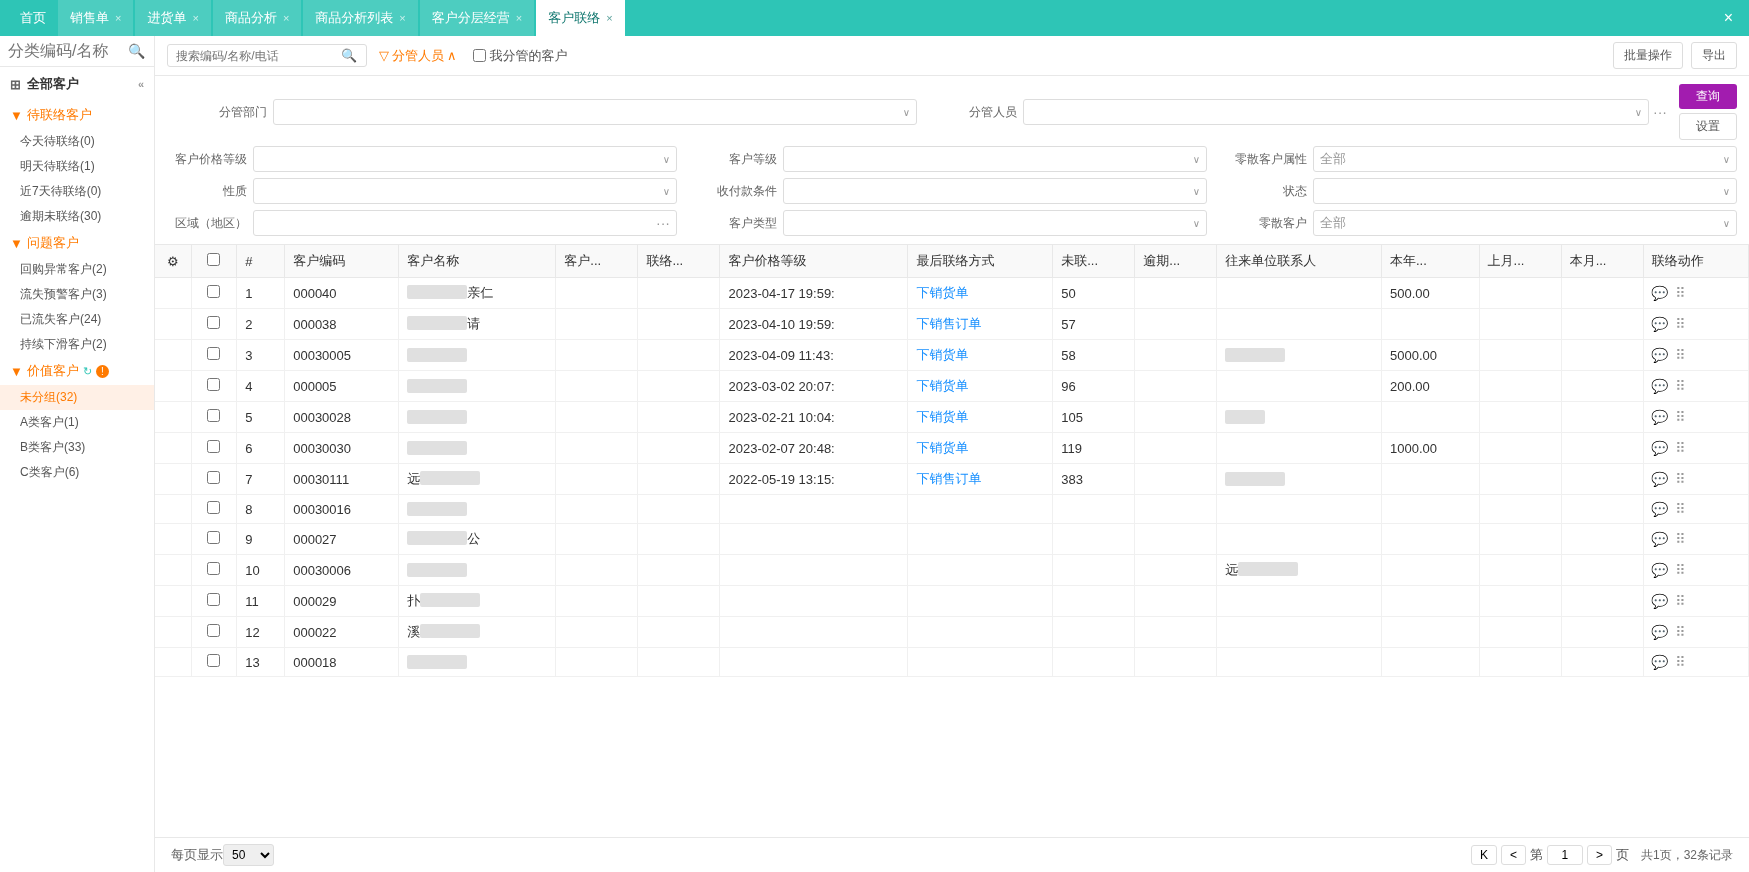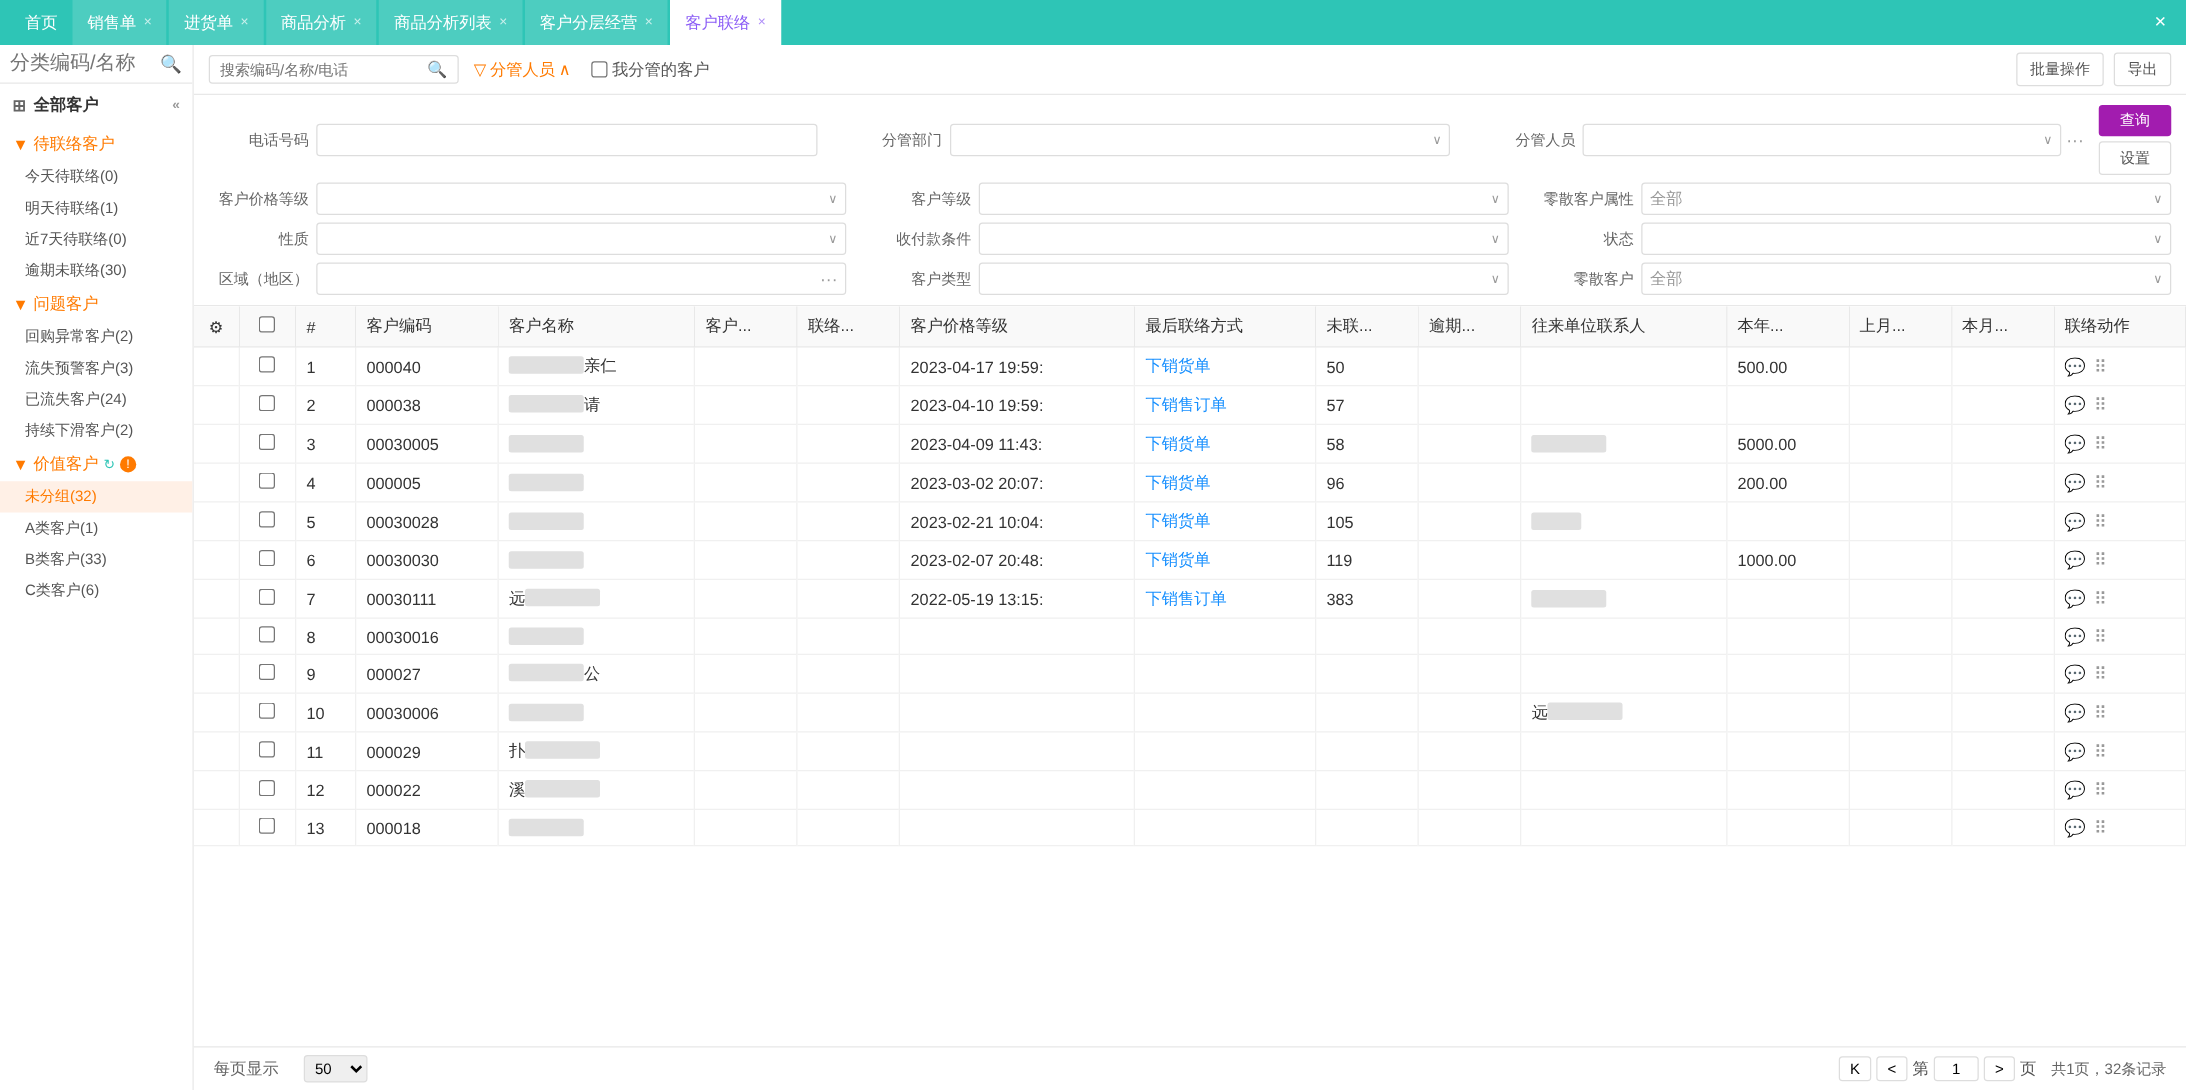--- a/index.html
+++ b/index.html
@@ -27,21 +27,21 @@
       height: 36px;
       background: rgba(255,255,255,0.15);
       color: white;
       cursor: pointer;
       margin-right: 2px;
       font-size: 13px;
       position: relative;
     }
     .nav-tab.active {
       background: white;
-      color: #8b5cf6;
+      color: #0f766e;
     }
     .nav-tab .close-x {
       margin-left: 6px;
       font-size: 11px;
       opacity: 0.7;
     }
     .top-nav .spacer { flex: 1; }
     .top-nav .top-close { color: white; font-size: 16px; cursor: pointer; padding: 0 8px; }
 
     
@@ -312,21 +312,21 @@
 
     
     .pagination {
       display: flex;
       align-items: center;
       padding: 6px 16px;
       background: white;
       border-top: 1px solid #e8e8e8;
       flex-shrink: 0;
     }
-    .pagination .per-page { display: flex; align-items: center; gap: 20px; color: #666; font-size: 12px; }
+    .pagination .per-page { display: flex; align-items: center; gap: 0; color: #666; font-size: 12px; }
     .pagination .per-page select { border: 1px solid #ddd; border-radius: 3px; padding: 2px 4px; font-size: 12px; }
     .pagination .spacer { flex: 1; }
     .pagination .page-nav { display: flex; align-items: center; gap: 4px; font-size: 12px; color: #555; }
     .pagination .page-nav button { border: 1px solid #ddd; background: white; padding: 2px 8px; border-radius: 3px; cursor: pointer; font-size: 12px; }
     .pagination .page-nav .page-input { border: 1px solid #ddd; border-radius: 3px; padding: 2px 4px; width: 36px; text-align: center; font-size: 12px; }
     .pagination .total-info { font-size: 12px; color: #666; margin-left: 12px; }
     .settings-col { width: 36px; text-align: center; }
 
     .tag-orange {
       display: inline-block;
@@ -439,24 +439,20 @@
       </div>
       <div class="filter-actions">
         <button class="btn-batch">批量操作</button>
         <button class="btn-export">导出</button>
       </div>
     </div>
 
     <div class="extended-filter">
 
       <div class="filter-row">
-        <div class="filter-cell">
-          <span class="filter-label">电话号码</span>
-          <input class="filter-input" type="text" style="">
-        </div>
         <div style="width:20px;"></div>
         <div class="filter-cell">
           <span class="filter-label">分管部门</span>
           <div class="filter-select">
             <span></span>
             <span class="chevron">∨</span>
           </div>
         </div>
         <div style="width:20px;"></div>
         <div class="filter-cell">

